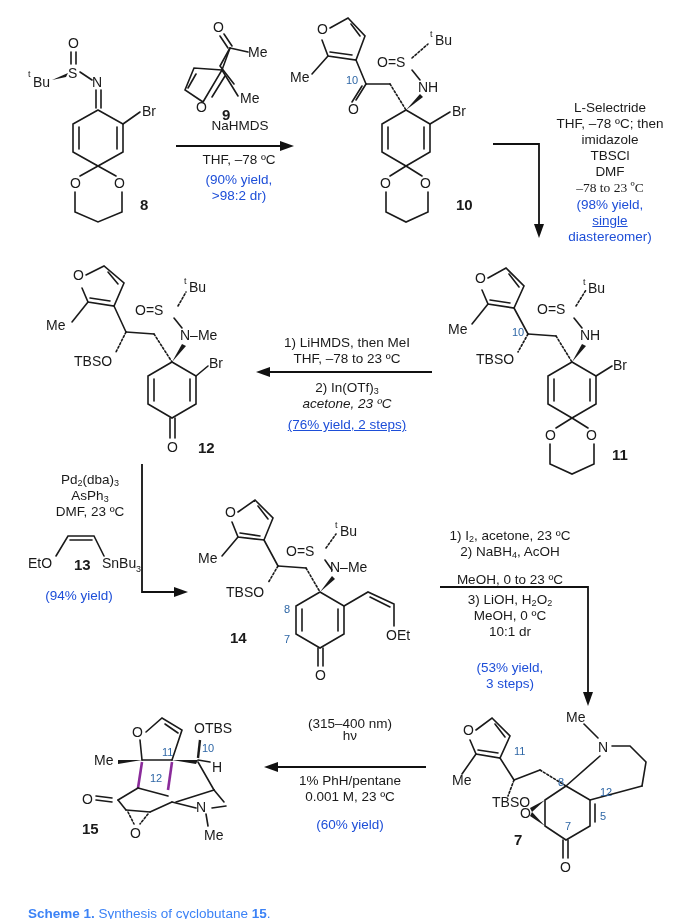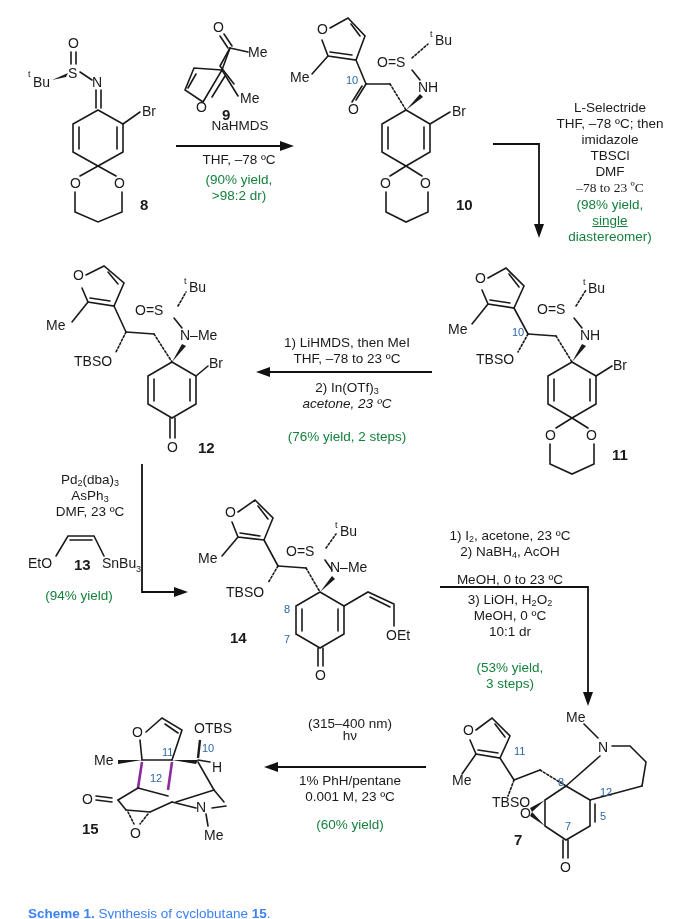--- a/index.html
+++ b/index.html
@@ -8,21 +8,21 @@
   svg { position: absolute; left: 0; top: 0; }
   .bond { stroke: #1a1a1a; stroke-width: 1.6; fill: none; stroke-linecap: round; }
   .bold-bond { stroke: #1a1a1a; stroke-width: 2.4; fill: none; }
   .purple { stroke: #8a2b9a; stroke-width: 2.6; fill: none; }
   .arrow { stroke: #111; stroke-width: 1.8; fill: none; }
   .atom { font-family: "Liberation Sans", sans-serif; font-size: 14px; fill: #1a1a1a; }
   .atom-sm { font-family: "Liberation Sans", sans-serif; font-size: 9px; fill: #1a1a1a; }
   .cmpd { font-family: "Liberation Sans", sans-serif; font-size: 15px; font-weight: bold; fill: #1a1a1a; }
   .num { font-family: "Liberation Sans", sans-serif; font-size: 11px; fill: #2f67a6; }
   .cond { position: absolute; font-size: 13.5px; line-height: 16px; text-align: center; color: #1a1a1a; white-space: nowrap; }
-  .yield { color: #15803d; }
+  .yield { color: #1d4ed8; }
   .caption { position: absolute; left: 28px; top: 906px; font-size: 13.5px; color: #3b82f6; }
   .caption b { font-weight: bold; }
   sub { font-size: 9px; vertical-align: -2px; }
 </style>
 </head>
 <body>
 
 <svg width="680" height="919" viewBox="0 0 680 919">
 
   <g>
@@ -321,21 +321,21 @@
   <div class="cond yield" style="left:545px; top:197px; width:130px;">(98% yield,</div>
   <div class="cond yield" style="left:545px; top:213px; width:130px;text-decoration:underline;">single</div>
   <div class="cond yield" style="left:545px; top:229px; width:130px;">diastereomer)</div>
 </div>
 
 <div>
   <div class="cond" style="left:262px; top:335px; width:170px;">1) LiHMDS, then MeI</div>
   <div class="cond" style="left:262px; top:351px; width:170px;">THF,  –78 to 23 ºC</div>
   <div class="cond" style="left:262px; top:380px; width:170px;"><span>2) In(OTf)</span><sub>3</sub></div>
   <div class="cond" style="left:262px; top:396px; width:170px;font-style:italic;">acetone, 23 ºC</div>
-  <div class="cond yield" style="left:262px; top:429px; width:170px;">(76% yield, 2 steps)</div>
+  <div class="cond yield" style="left:262px; top:417px; width:170px;text-decoration:underline;">(76% yield, 2 steps)</div>
 </div>
 
 <div>
   <div class="cond" style="left:42px; top:472px; width:96px;"><span>Pd</span><sub>2</sub><span>(dba)</span><sub>3</sub></div>
   <div class="cond" style="left:42px; top:488px; width:96px;"><span>AsPh</span><sub>3</sub></div>
   <div class="cond" style="left:42px; top:504px; width:96px;">DMF, 23 ºC</div>
   <div class="cond yield" style="left:24px; top:588px; width:110px;">(94% yield)</div>
 </div>
 
 <div>

